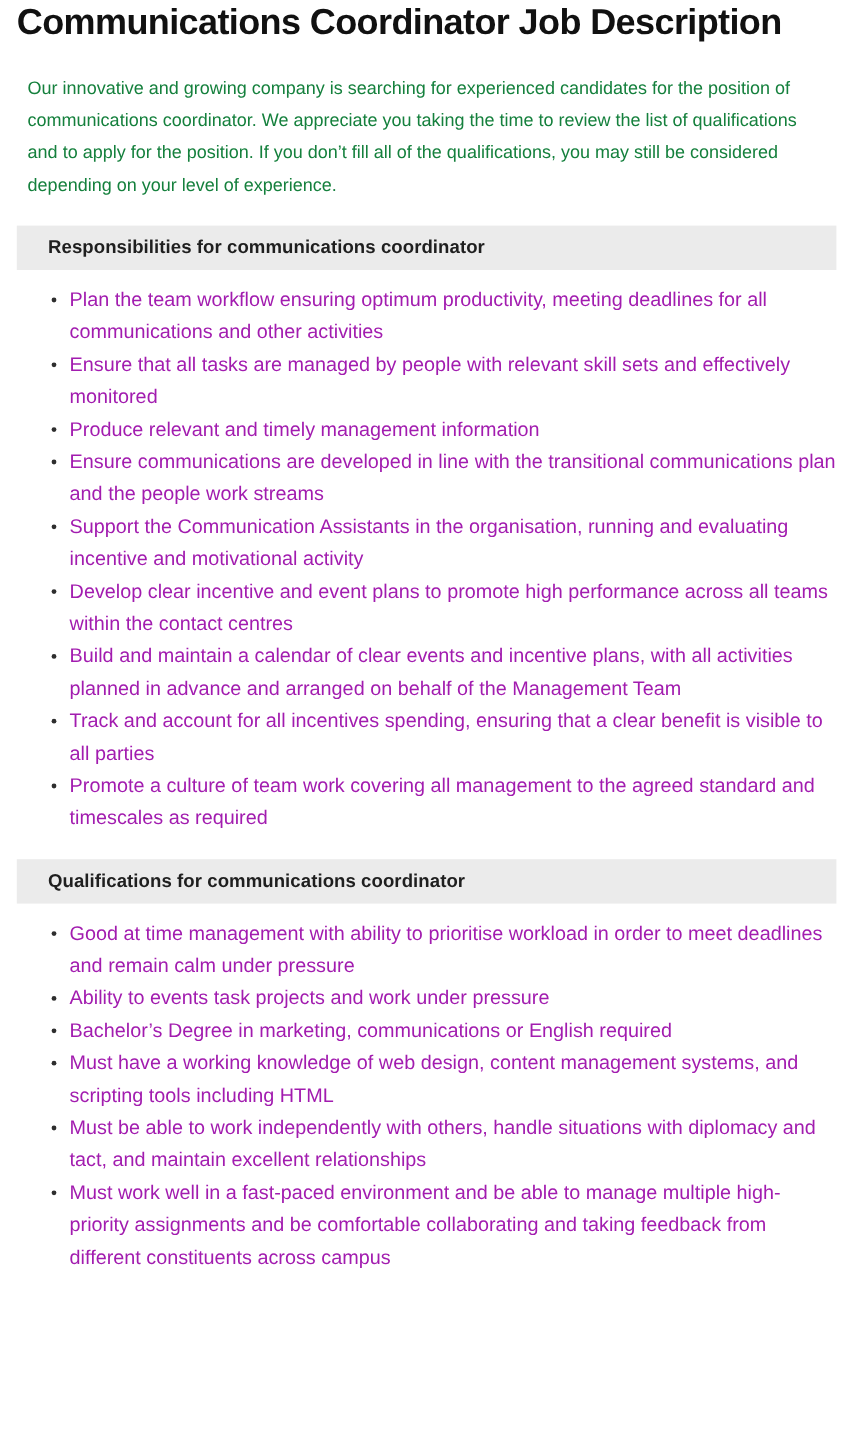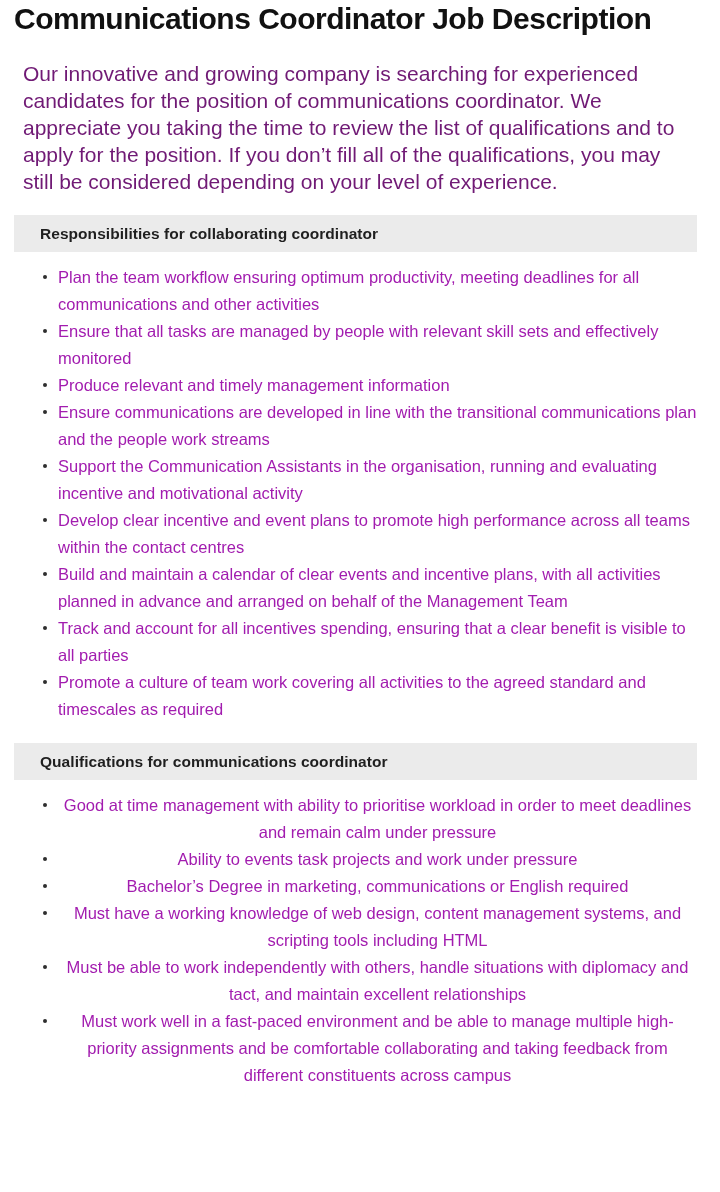--- a/index.html
+++ b/index.html
@@ -25,23 +25,23 @@
     font-size: 30px;
     line-height: 34px;
     font-weight: 700;
     letter-spacing: -0.5px;
     color: #111111;
     margin: 0;
     padding: 2px 0 0 0;
     white-space: nowrap;
   }
   .intro {
-    font-size: 21px;
+    font-size: 15px;
     line-height: 27px;
-    color: #701a75;
+    color: #15803d;
     margin: 0;
     padding: 24px 9px 0 9px;
     max-width: 684px;
   }
   .section {
     margin-top: 20px;
   }
   .section-header {
     background: #ebebeb;
     height: 37px;
@@ -73,45 +73,45 @@
   ul.bullets li .dot {
     position: absolute;
     left: 29px;
     top: 11px;
     width: 4px;
     height: 4px;
     border-radius: 50%;
     background: #2e2e2e;
   }
   #resp-section .section-header { margin-top: 1px; }
-  #qual-section { margin-top: 20px; text-align: center; }
+  #qual-section { margin-top: 20px; }
 </style>
 </head>
 <body>
 
 <div class="page">
 
   <h1 class="page-title">Communications Coordinator Job Description</h1>
 
   <p class="intro">Our innovative and growing company is searching for experienced candidates for the position of communications coordinator. We appreciate you taking the time to review the list of qualifications and to apply for the position. If you don’t fill all of the qualifications, you may still be considered depending on your level of experience.</p>
 
   <div class="section" id="resp-section">
     <div class="section-header">
-      <span class="section-header-text">Responsibilities for collaborating coordinator</span>
+      <span class="section-header-text">Responsibilities for communications coordinator</span>
     </div>
     <ul class="bullets">
       <li><span class="dot"></span><span>Plan the team workflow ensuring optimum productivity, meeting deadlines for all communications and other activities</span></li>
       <li><span class="dot"></span><span>Ensure that all tasks are managed by people with relevant skill sets and effectively monitored</span></li>
       <li><span class="dot"></span><span>Produce relevant and timely management information</span></li>
       <li><span class="dot"></span><span>Ensure communications are developed in line with the transitional communications plan and the people work streams</span></li>
       <li><span class="dot"></span><span>Support the Communication Assistants in the organisation, running and evaluating incentive and motivational activity</span></li>
       <li><span class="dot"></span><span>Develop clear incentive and event plans to promote high performance across all teams within the contact centres</span></li>
       <li><span class="dot"></span><span>Build and maintain a calendar of clear events and incentive plans, with all activities planned in advance and arranged on behalf of the Management Team</span></li>
       <li><span class="dot"></span><span>Track and account for all incentives spending, ensuring that a clear benefit is visible to all parties</span></li>
-      <li><span class="dot"></span><span>Promote a culture of team work covering all activities to the agreed standard and timescales as required</span></li>
+      <li><span class="dot"></span><span>Promote a culture of team work covering all management to the agreed standard and timescales as required</span></li>
     </ul>
   </div>
 
   <div class="section" id="qual-section">
     <div class="section-header">
       <span class="section-header-text">Qualifications for communications coordinator</span>
     </div>
     <ul class="bullets">
       <li><span class="dot"></span><span>Good at time management with ability to prioritise workload in order to meet deadlines and remain calm under pressure</span></li>
       <li><span class="dot"></span><span>Ability to events task projects and work under pressure</span></li>

